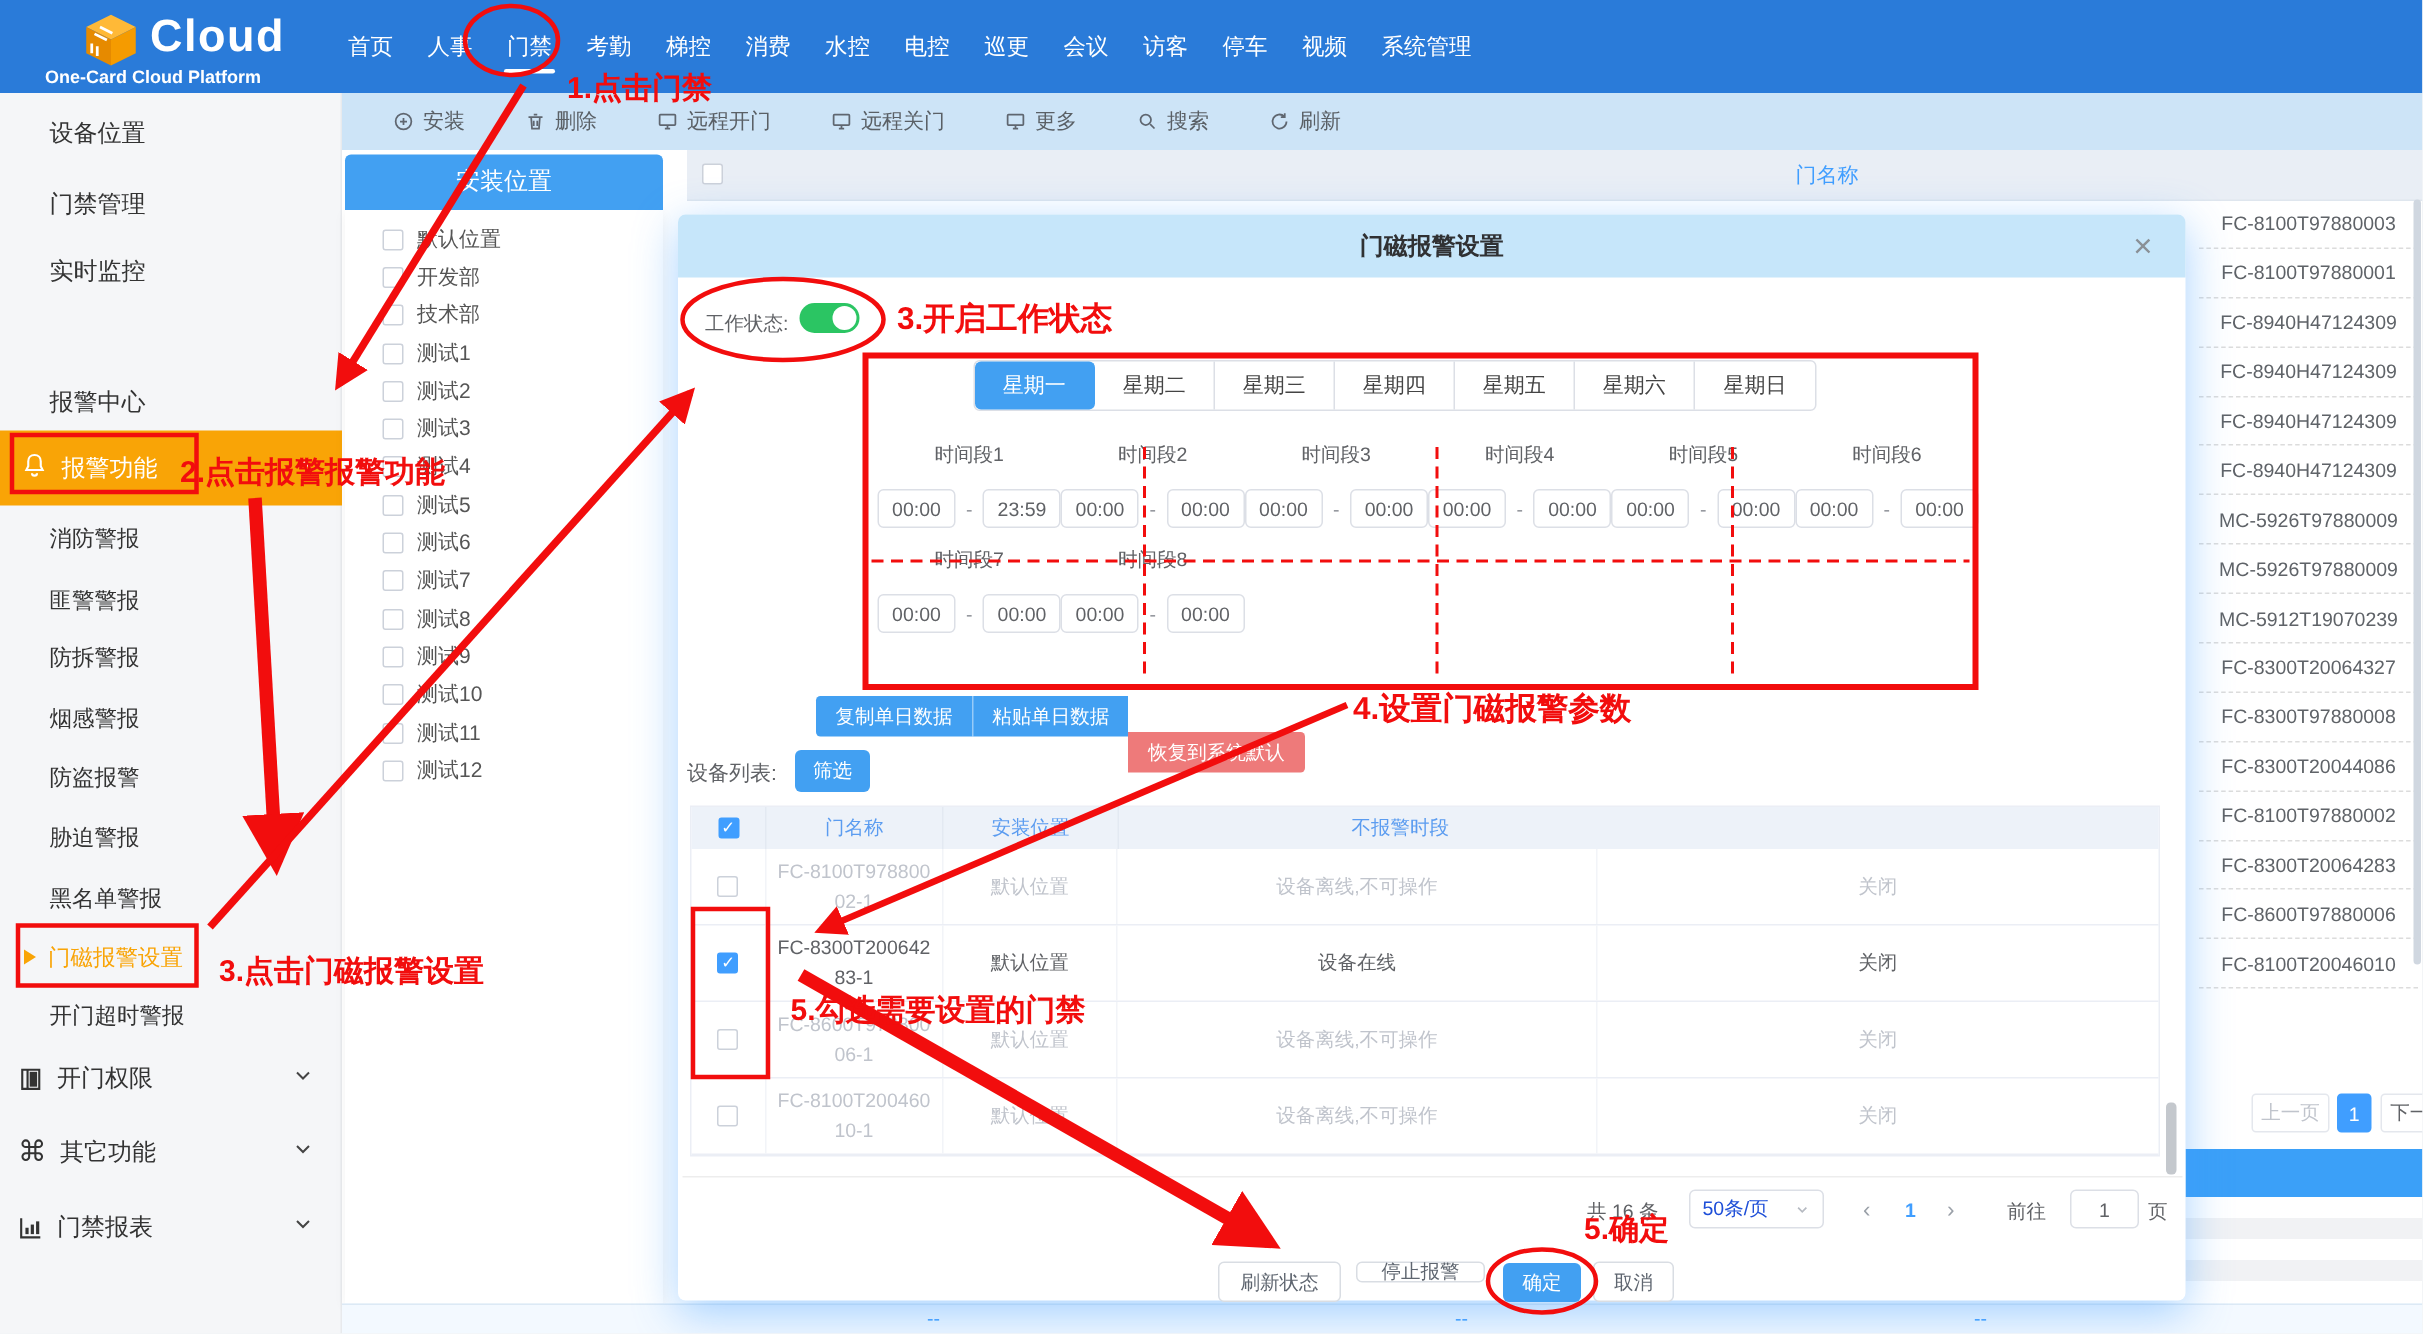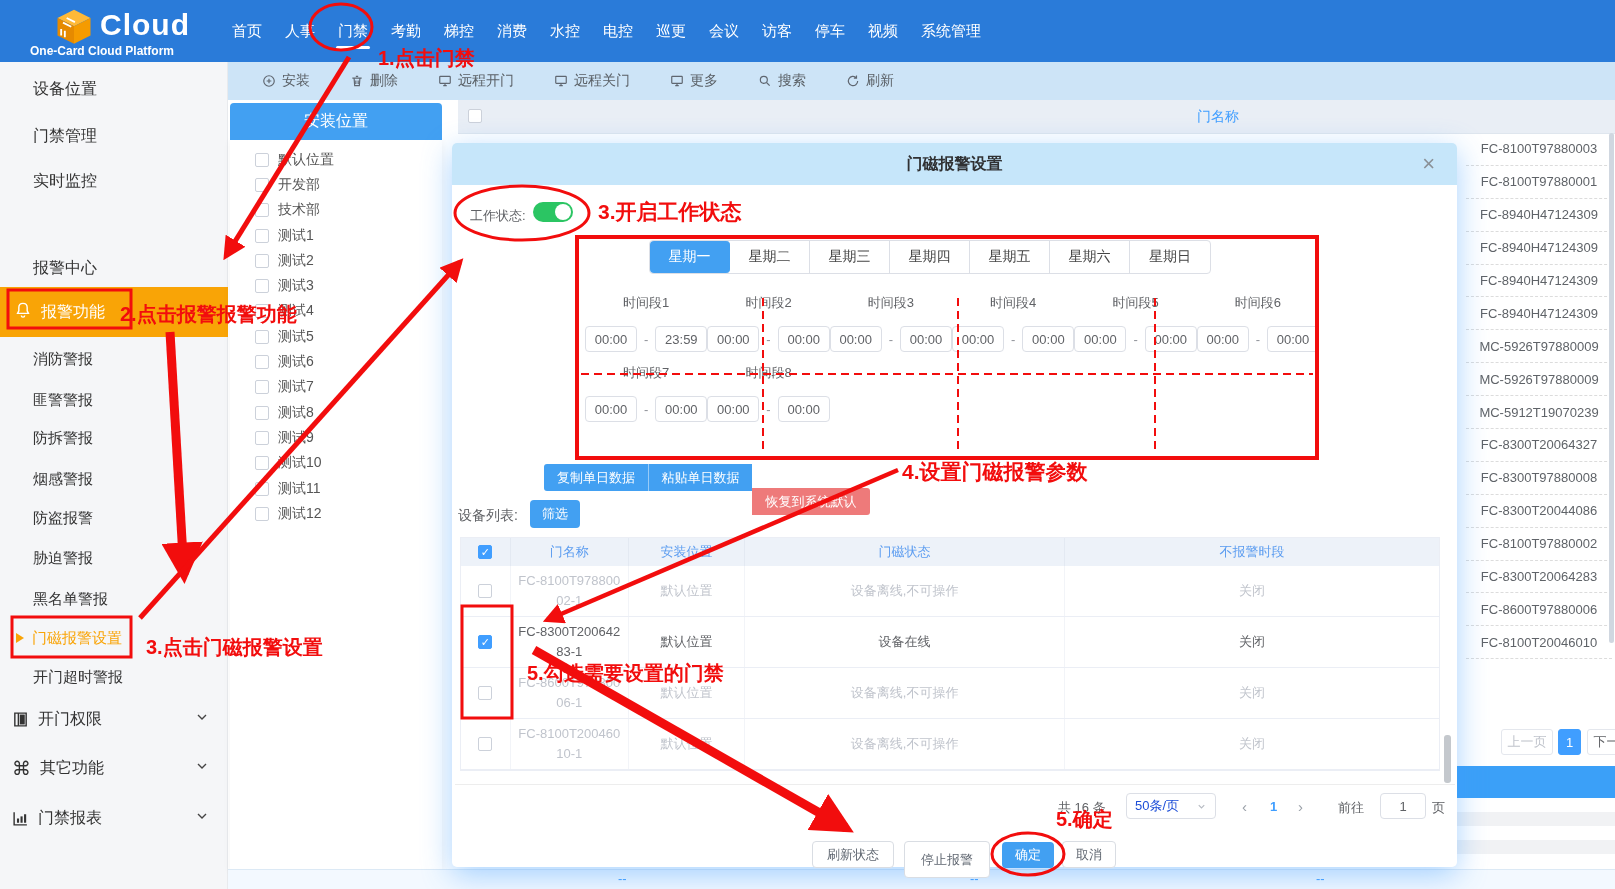--- a/index.html
+++ b/index.html
@@ -447,21 +447,20 @@
   <span class="abs z11 dev-label" style="left:458px;top:507px;">设备列表:</span>
   <div class="abs z11 btn btn-blue" style="left:530px;top:500px;width:50px;height:28px;border-radius:4px;">筛选</div>
 
   <div class="abs z11 dt" style="left:460px;top:537px;width:980px;">
     <div class="dt-head">
       <div class="dt-hc" style="width:50px;">
           <span class="cb">✓</span>
         </div>
       <div class="dt-hc" style="width:118px;">门名称</div>
       <div class="dt-hc" style="width:117px;">安装位置</div>
-      <div class="dt-hc" style="width:320px;">门磁状态</div>
       <div class="dt-hc" style="width:375px;">不报警时段</div>
     </div>
     <div>
 
     <div class="drow offline">
         <div class="c" style="width:50px;">
             <span class="cb"></span>
           </div>
         <div class="c" style="width:118px;">
             <span class="ctext">FC-8100T978800</span>
@@ -544,21 +543,21 @@
       </svg>
   </div>
   <span class="abs z11 pgt" style="left:1242px;top:798px;color:#9aa0a8;font-size:15px;">‹</span>
   <span class="abs z11 pgt" style="left:1270px;top:799px;color:#409eff;font-weight:bold;">1</span>
   <span class="abs z11 pgt" style="left:1298px;top:798px;color:#9aa0a8;font-size:15px;">›</span>
   <span class="abs z11 pgt" style="left:1338px;top:799px;">前往</span>
   <div class="abs z11 goto-input" style="left:1380px;top:793px;width:46px;height:26px;">1</div>
   <span class="abs z11 pgt" style="left:1432px;top:799px;">页</span>
 
   <div class="abs z11 btn btn-plain" style="left:812px;top:841px;width:82px;height:27px;">刷新状态</div>
-  <div class="abs z11 btn btn-plain" style="left:904px;top:841px;width:86px;height:37px;text-align:center;">停止报警</div>
+  <div class="abs z11 btn btn-plain" style="left:904px;top:841px;width:86px;height:14px;text-align:center;">停止报警</div>
   <div class="abs z11 btn btn-blue" style="left:1002px;top:842px;width:52px;height:26px;border-radius:4px;">确定</div>
   <div class="abs z11 btn btn-plain" style="left:1062px;top:841px;width:54px;height:27px;">取消</div>
 
   <svg class="svg-overlay" width="1615" height="889" viewBox="0 0 1615 889">
     <defs>
       <marker id="ah" markerWidth="4.6" markerHeight="4.6" refX="3.6" refY="2.3" orient="auto" markerUnits="strokeWidth">
         <path d="M0,0 L4.6,2.3 L0,4.6 Z" fill="#f20d0d"></path>
       </marker>
     </defs>
     <ellipse cx="341" cy="27" rx="31" ry="23" fill="none" stroke="#f20d0d" stroke-width="3"></ellipse>

